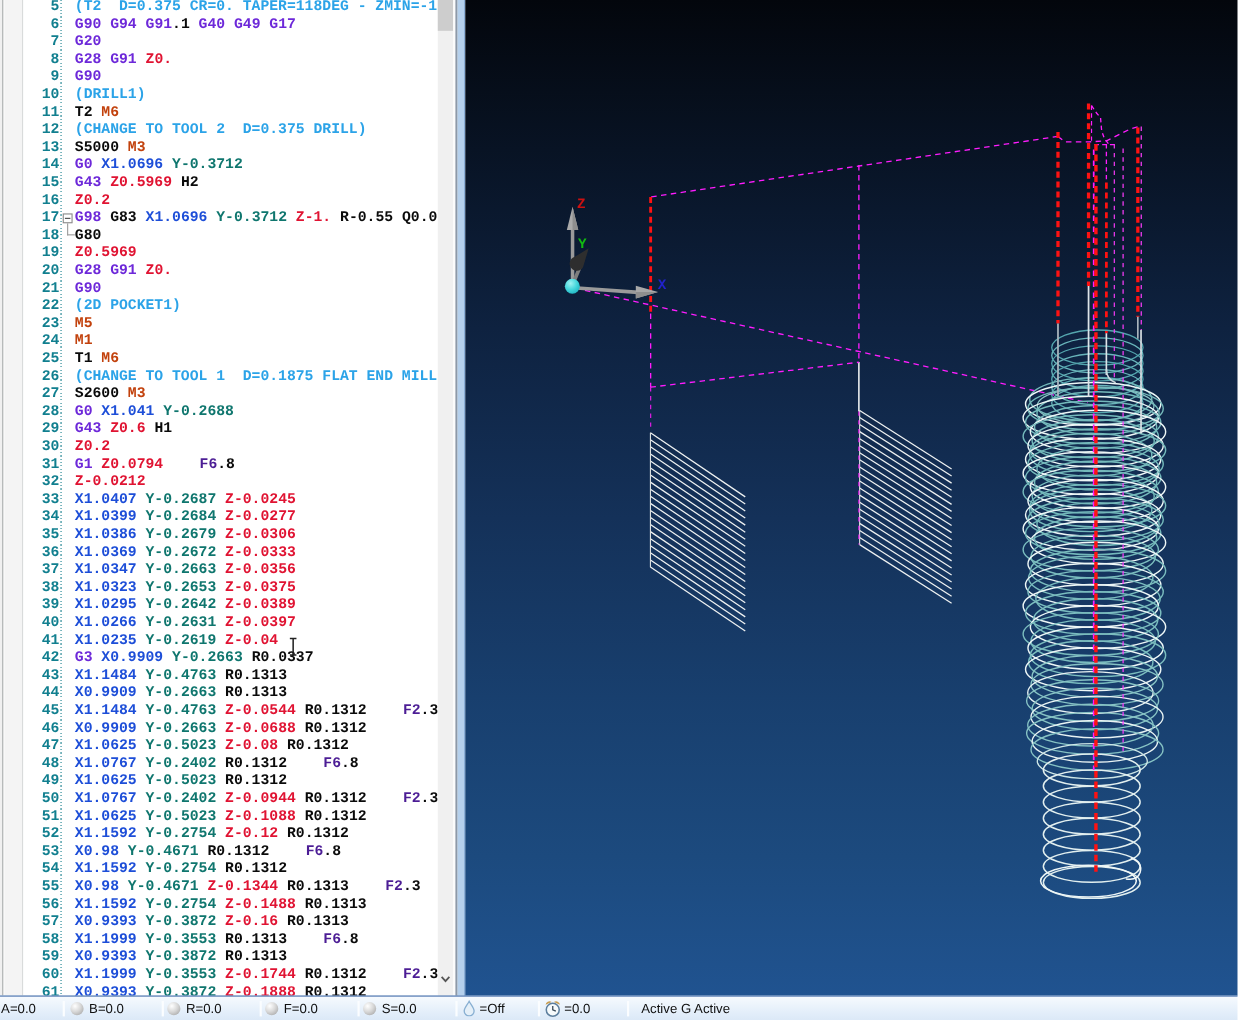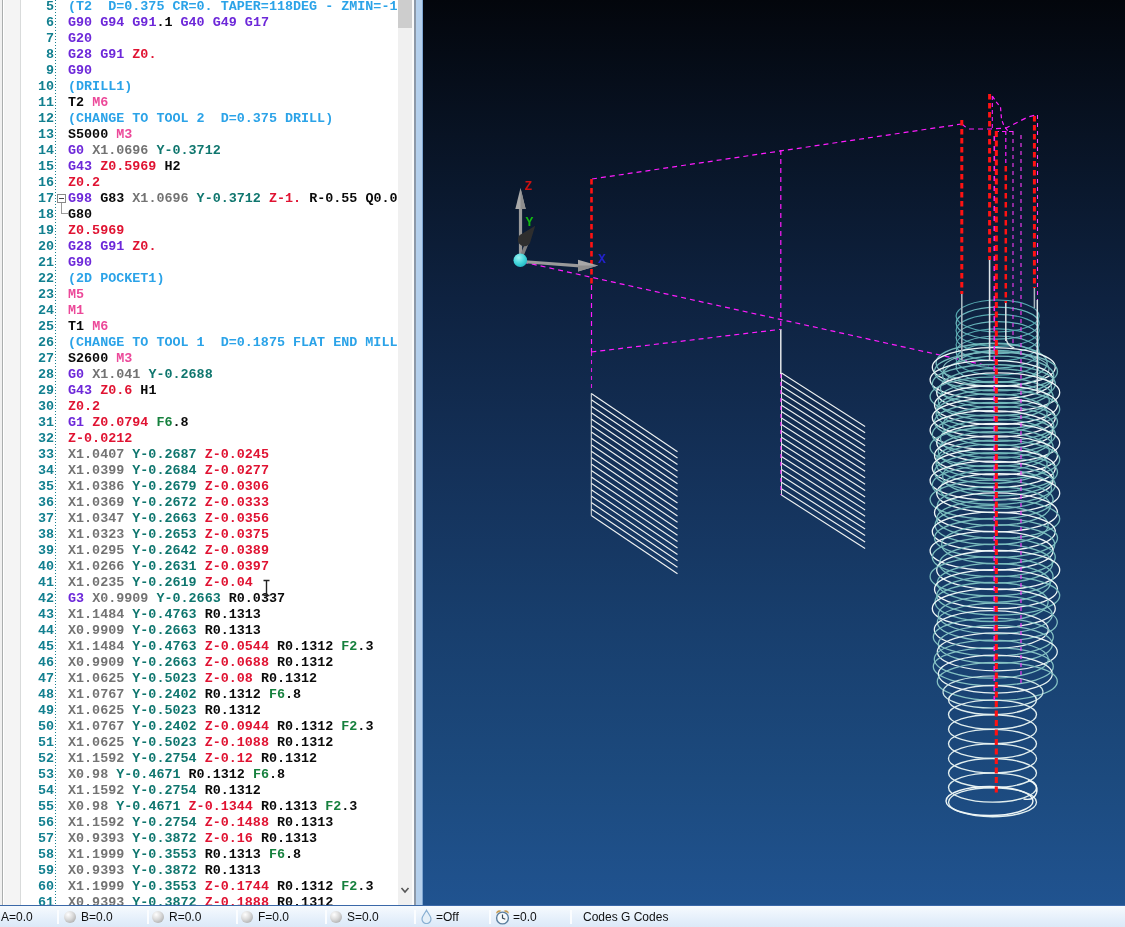--- a/index.html
+++ b/index.html
@@ -7,22 +7,22 @@
 #marginA { position:absolute; left:0; top:0; width:3px; height:905px; background:#f0f0f0; border-right:1px solid #aaadad; }
 #marginB { position:absolute; left:4px; top:0; width:17px; height:905px; background:#f4f4f4; border-right:1px solid #d9dbdb; }
 #nums { position:absolute; left:0; top:-1px; width:54px; text-align:right; color:#117f8f; }
 #nums, #code { font-family:"Liberation Mono", monospace; font-size:13.4px; font-weight:bold; line-height:16px; white-space:pre; }
 .cl { height:16px; }
 #dotted { position:absolute; left:55px; top:0; width:1px; height:905px;
   background-image:repeating-linear-gradient(180deg,#19808e 0,#19808e 1px,transparent 1px,transparent 3px); }
 #code { position:absolute; left:68px; top:-1px; color:#000; }
 #code i { font-style:normal; }
 i.c { color:#2ba3e8; } i.g { color:#6d28d9; } i.b { color:#0a0a0a; }
-i.x { color:#737373; } i.y { color:#0f766e; } i.z { color:#e01332; }
-i.m { color:#ec4899; } i.f { color:#15803d; }
+i.x { color:#1d4ed8; } i.y { color:#0f766e; } i.z { color:#e01332; }
+i.m { color:#c2410c; } i.f { color:#4c1d95;margin-left:25px; }
 #fold { position:absolute; left:57px; top:194px; width:9px; height:9px; background:#fff; border:1px solid #888; }
 #fold::after { content:""; position:absolute; left:1px; top:3px; width:5px; height:1px; background:#444; }
 #foldline { position:absolute; left:61px; top:203px; width:7px; height:11px; border-left:1px solid #999; border-bottom:1px solid #999; }
 #sbar { position:absolute; left:398px; top:0; width:14px; height:905px; background:#f0f0f0; }
 #sthumb { position:absolute; left:0; top:0; width:14px; height:28px; background:#cdcdcd; }
 #sarrow { position:absolute; left:1px; top:884px; width:12px; height:12px; }
 #gap1 { position:absolute; left:412px; top:0; width:2px; height:905px; background:#fbfbfb; }
 #gap2 { position:absolute; left:414px; top:0; width:2px; height:905px; background:#8d99a8; }
 #split { position:absolute; left:416px; top:0; width:7px; height:905px; background:#b5d0ec; border-right:1px solid #7fa6d2; }
 #view { position:absolute; left:423px; top:0; width:702px; height:905px;
@@ -258,14 +258,14 @@
 <span class="st" style="left:436px">=Off</span>
 <span class="ssep" style="left:489px"></span>
 <svg class="sic" style="left:494px" width="17" height="16" viewBox="0 0 17 16">
       <path d="M2 4.5 a3.4 3.4 0 0 1 5.5 -2.5 z" fill="#c79b4e"></path>
       <path d="M15 4.5 a3.4 3.4 0 0 0 -5.5 -2.5 z" fill="#c79b4e"></path>
       <circle cx="8.5" cy="9" r="5.9" fill="#f6fafc" stroke="#5d7f9e" stroke-width="1.4"></circle>
       <path d="M8.5 5.6 v3.4 l2.8 1.2" stroke="#3a4a58" stroke-width="1.2" fill="none"></path>
     </svg>
 <span class="st" style="left:513px">=0.0</span>
 <span class="ssep" style="left:570px"></span>
-<span class="st" style="left:583px">Codes G Codes</span>
+<span class="st" style="left:583px">Active G Active</span>
 </div>
 
 </body></html>

